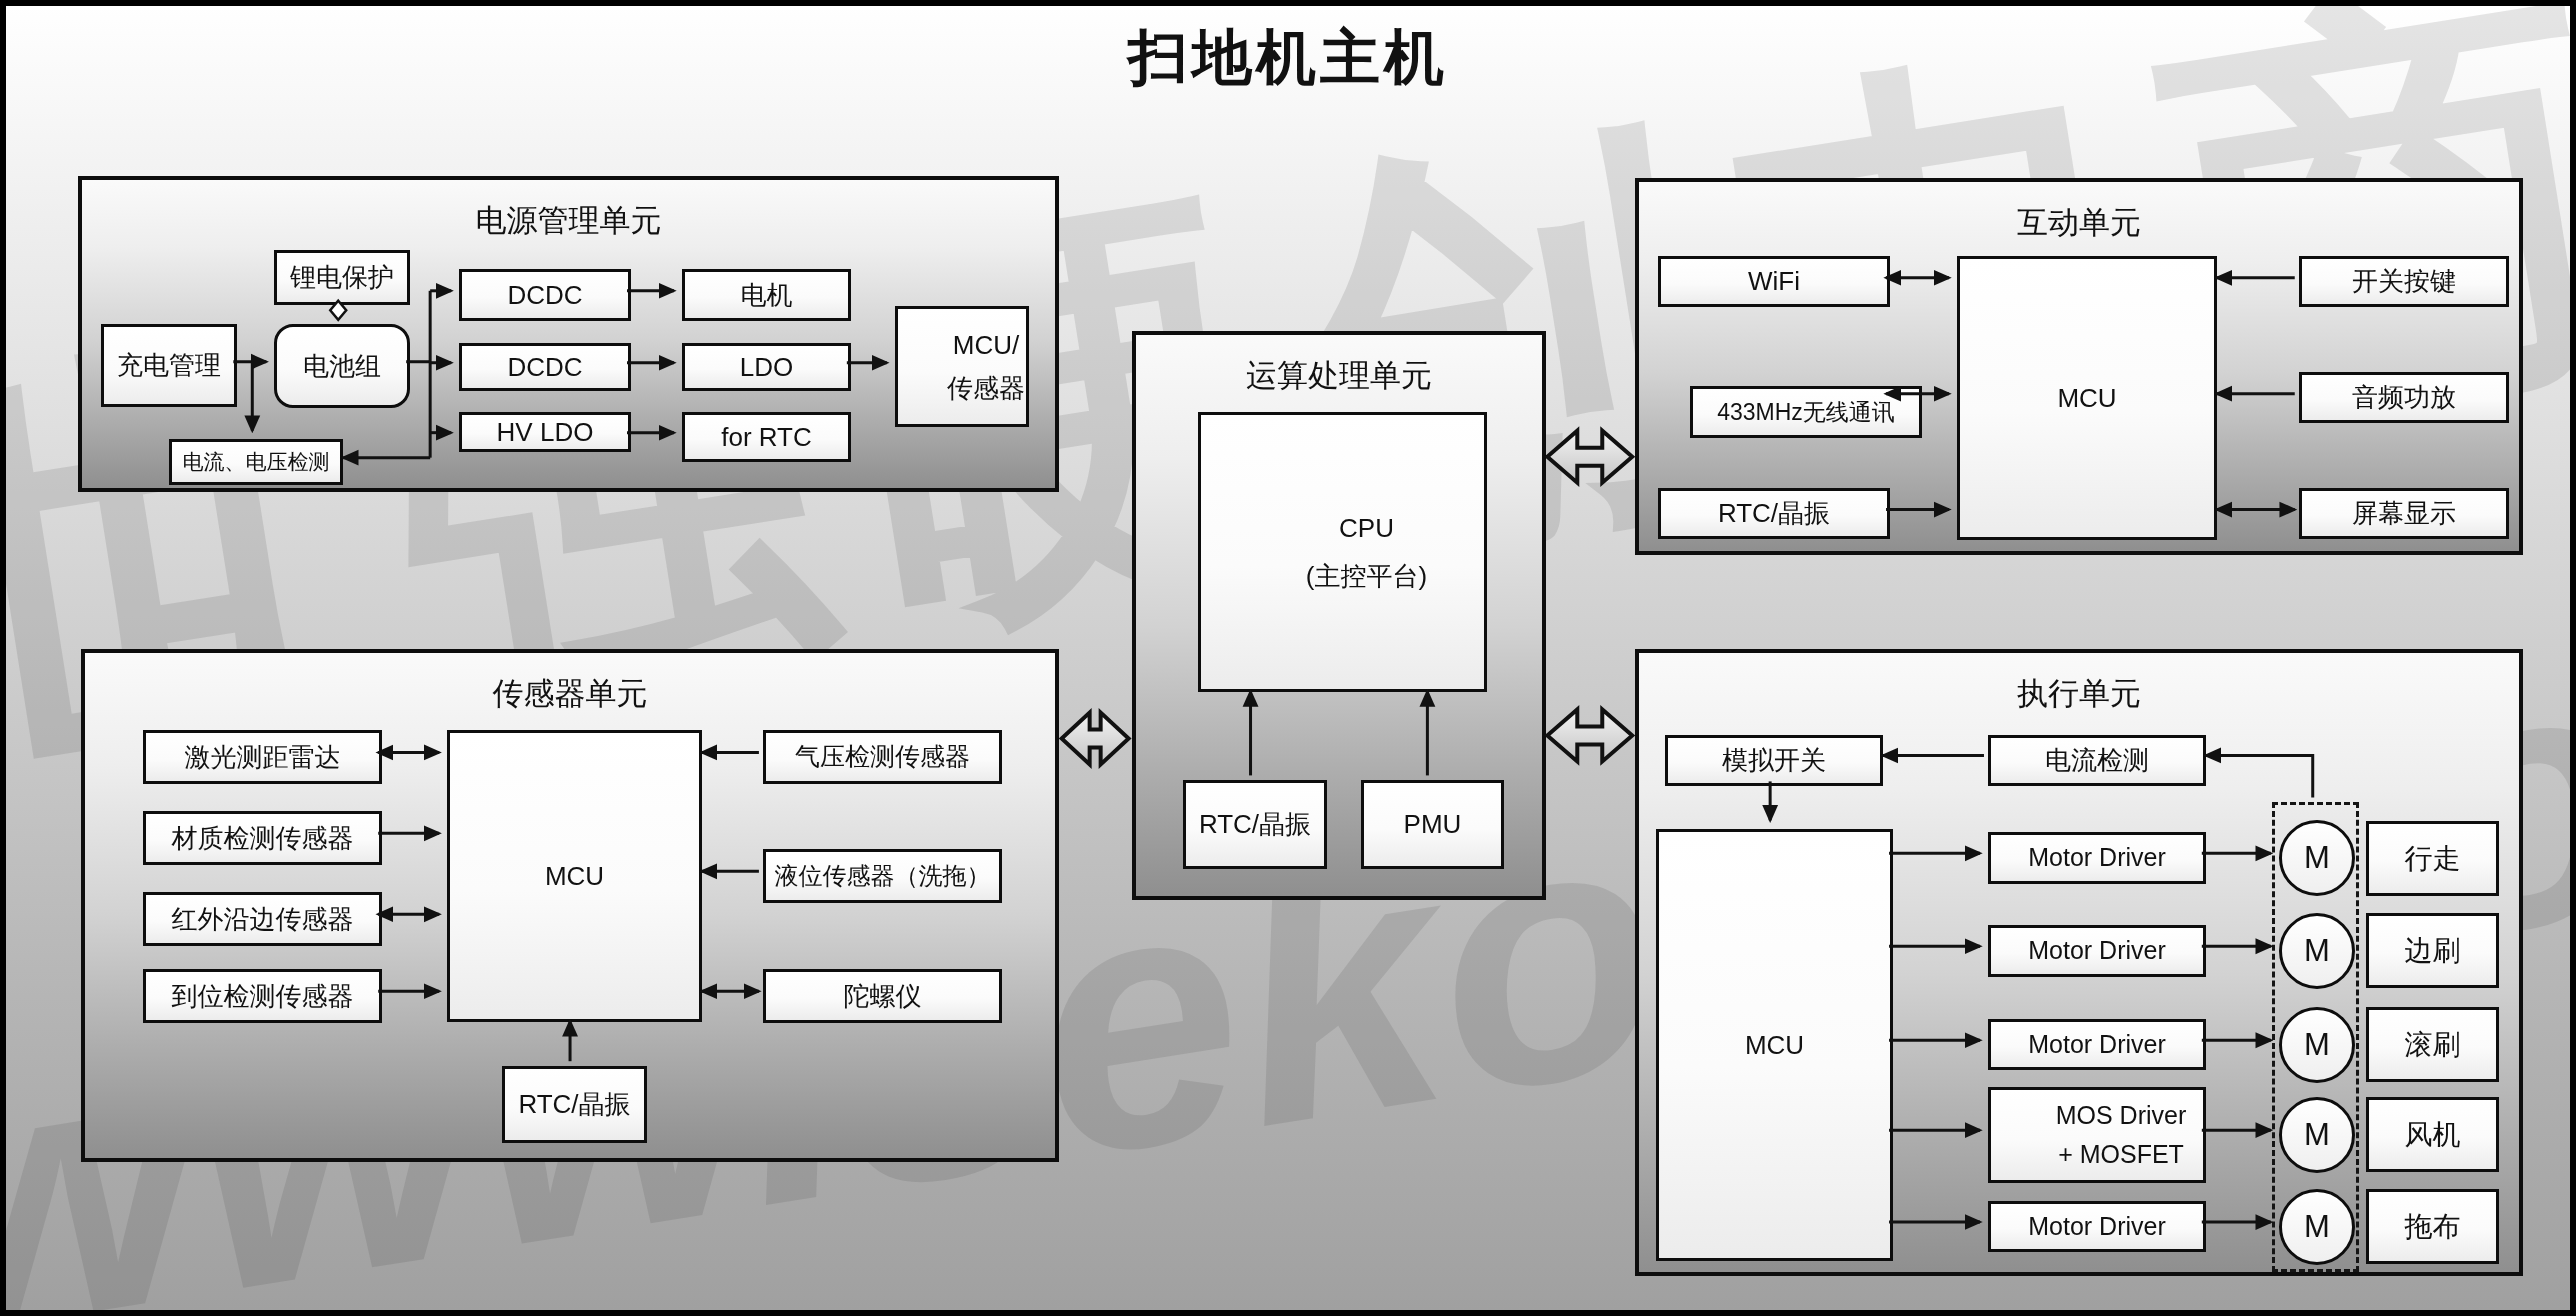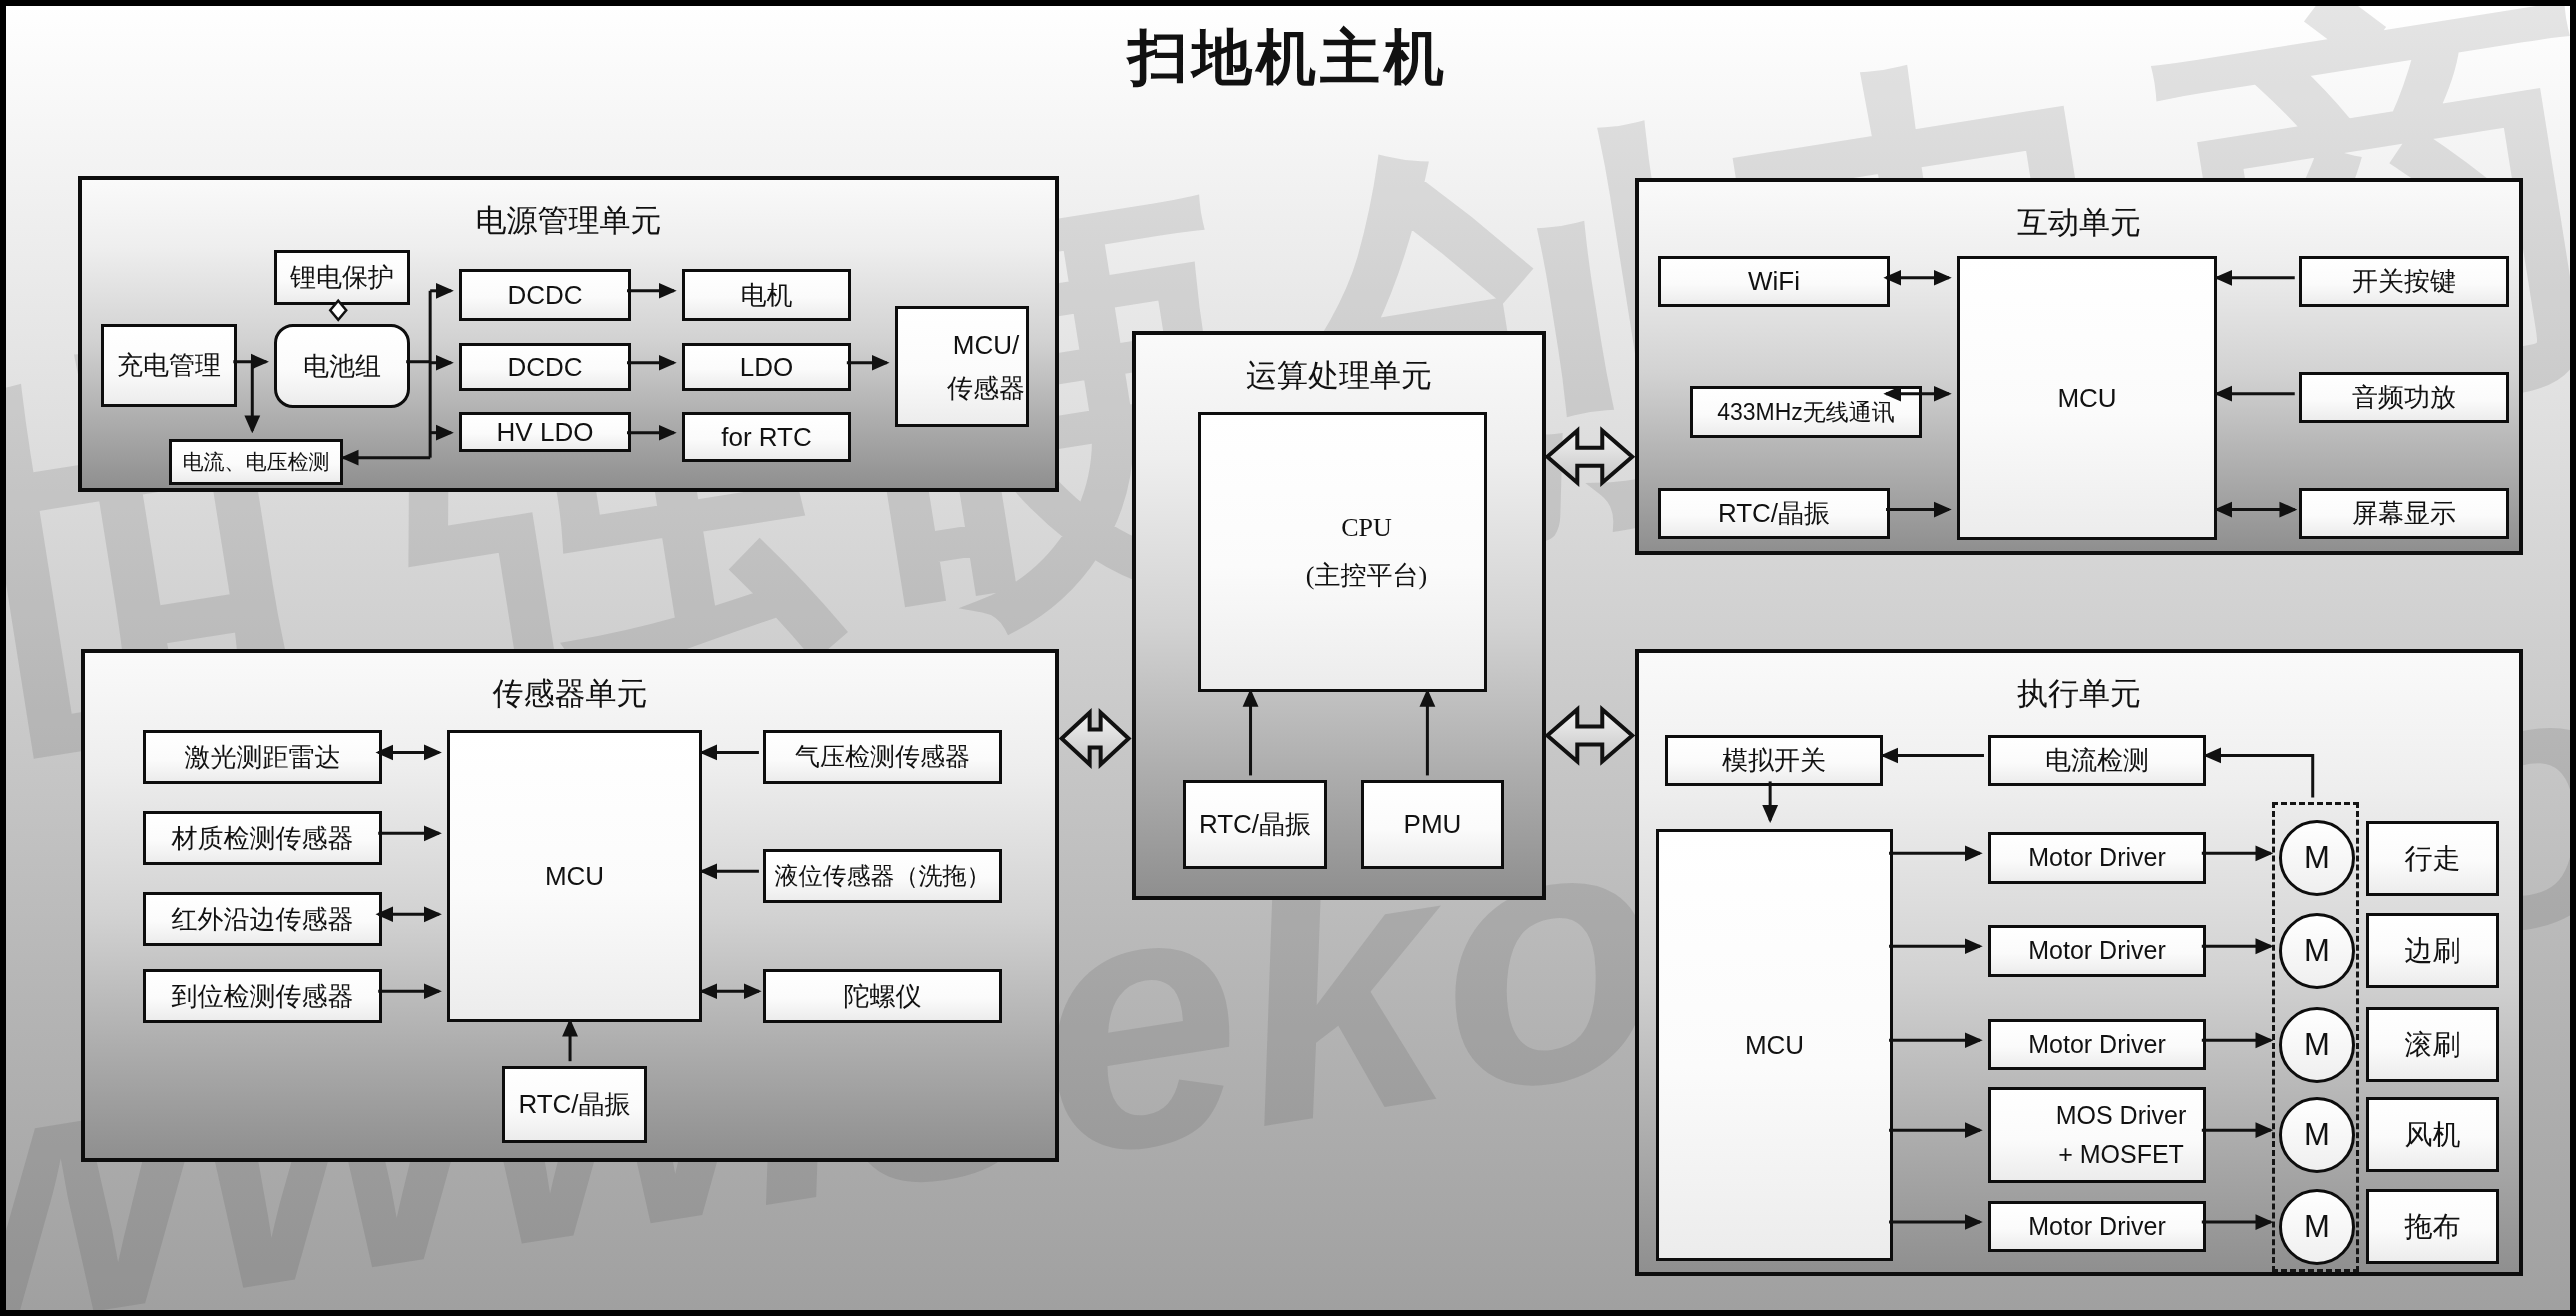--- a/index.html
+++ b/index.html
@@ -90,21 +90,21 @@
   #b-mcusensor{left:813px;top:126px;width:134px;height:121px;gap:10px;}
   
   #b-wifi  {left:19px; top:74px; width:232px;height:51px;}
   #b-rf433 {left:19px; top:204px;width:232px;height:52px;font-size:23px;margin-left:32px;}
   #b-irtc  {left:19px; top:306px;width:232px;height:51px;}
   #b-imcu  {left:318px;top:74px; width:260px;height:284px;}
   #b-pkey  {left:660px;top:74px; width:210px;height:51px;}
   #b-aamp  {left:660px;top:190px;width:210px;height:51px;}
   #b-screen{left:660px;top:306px;width:210px;height:51px;}
   
-  #b-cpu {left:62px; top:77px; width:289px;height:280px;gap:16px;font-family:Liberation Serif, serif;}
+  #b-cpu {left:62px; top:77px; width:289px;height:280px;gap:16px;}
   #b-crtc{left:47px; top:445px;width:144px;height:89px;}
   #b-pmu {left:225px;top:445px;width:143px;height:89px;}
   
   #b-lidar   {left:58px; top:77px; width:239px;height:54px;}
   #b-material{left:58px; top:158px;width:239px;height:54px;}
   #b-iredge  {left:58px; top:239px;width:239px;height:54px;}
   #b-inplace {left:58px; top:316px;width:239px;height:54px;}
   #b-smcu    {left:362px;top:77px; width:255px;height:292px;}
   #b-pressure{left:678px;top:77px; width:239px;height:54px;font-size:25px;}
   #b-liquid  {left:678px;top:196px;width:239px;height:54px;font-size:24px;}

